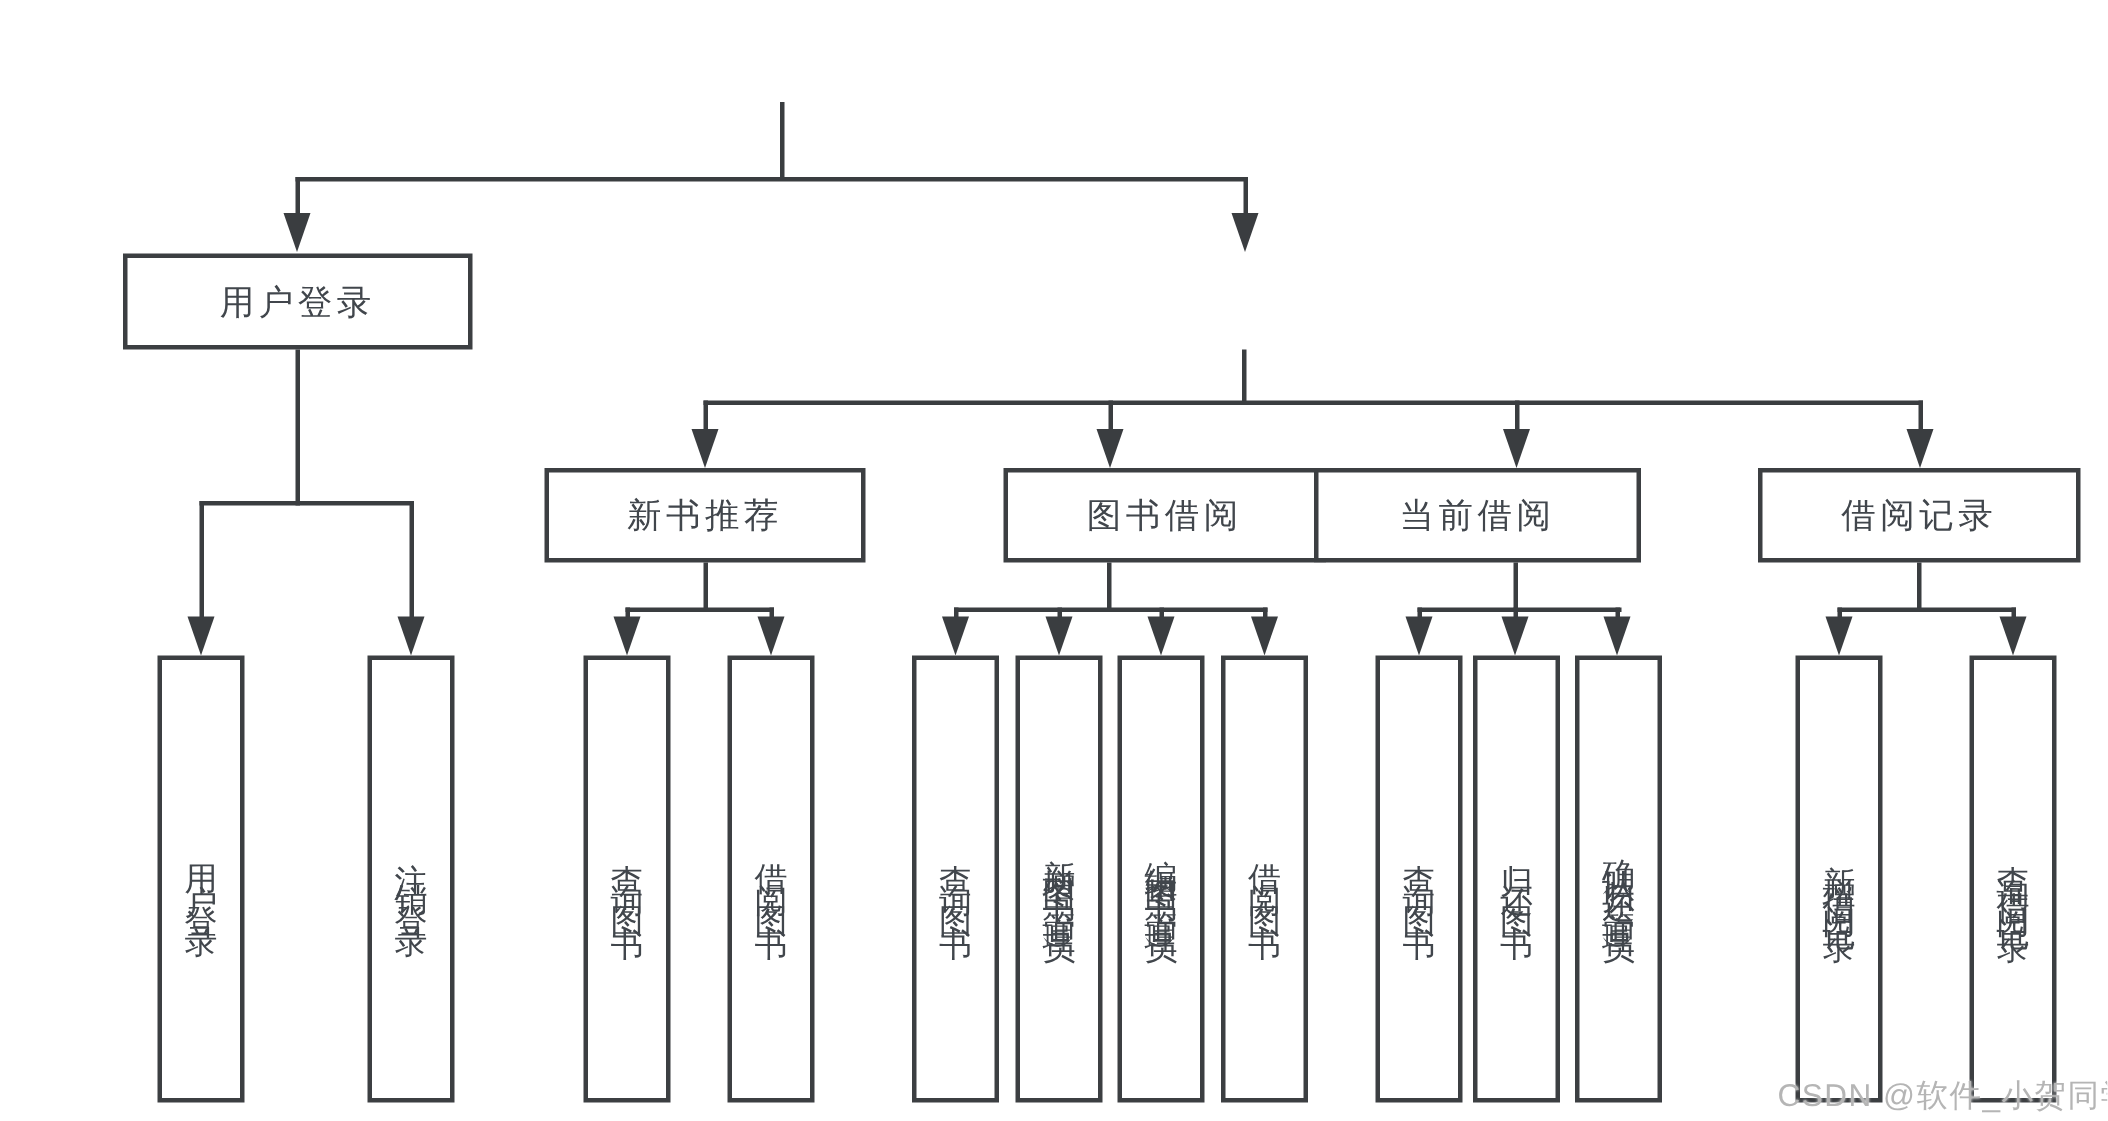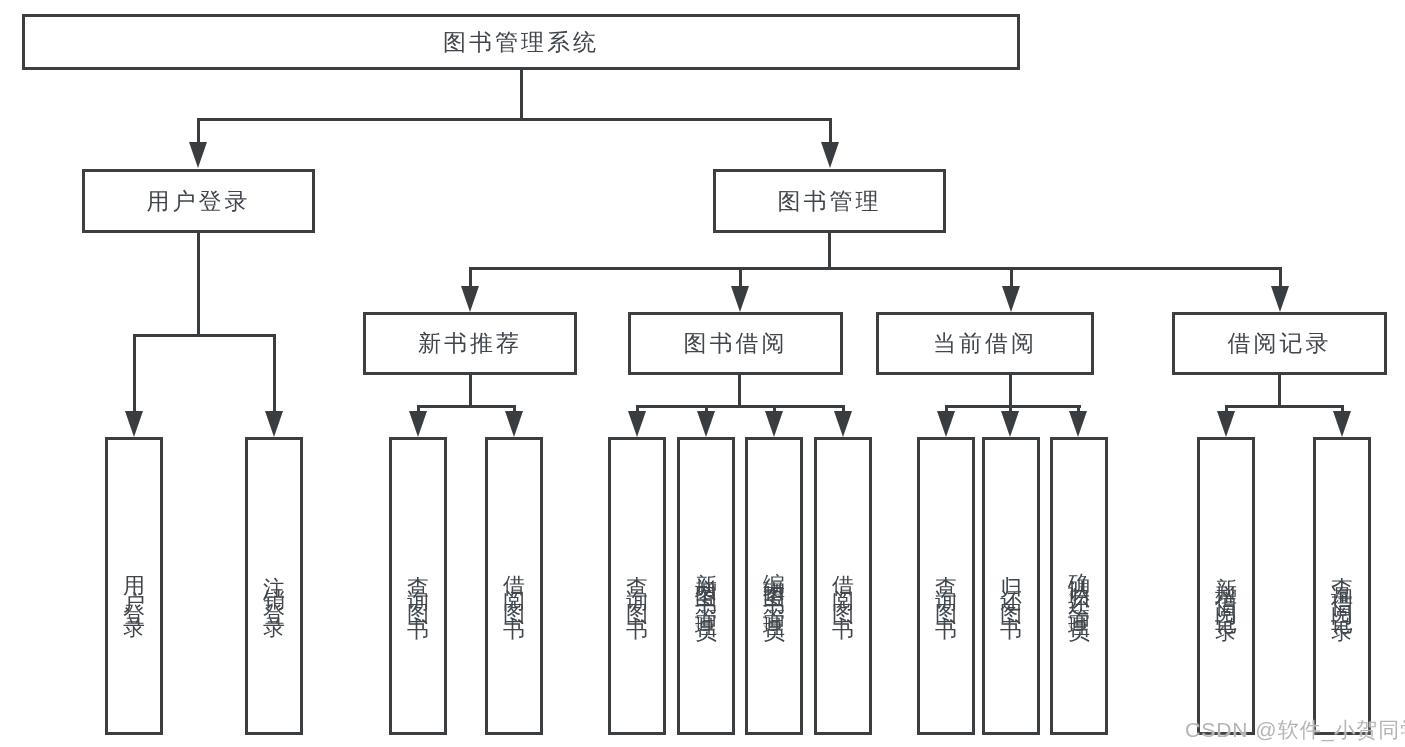--- a/index.html
+++ b/index.html
@@ -62,36 +62,30 @@
     letter-spacing:1px;
     text-shadow:0 0 2px #ffffff;
     white-space:nowrap;
   }
 </style>
 </head>
 <body>
 
 <div id="stage">
 
-  <div class="box" style="left:22px;top:14px;width:998px;height:56px;">
-    <span>图书管理系统</span>
-  </div>
 
   <div class="vl" style="left:520px;top:68px;height:50px;"></div>
   <div class="hl" style="left:197px;top:118px;width:635px;"></div>
   <div class="vl" style="left:197px;top:118px;height:30px;"></div>
   <div class="ah" style="left:189px;top:142px;"></div>
   <div class="vl" style="left:829px;top:118px;height:30px;"></div>
   <div class="ah" style="left:821px;top:142px;"></div>
 
   <div class="box" style="left:82px;top:169px;width:233px;height:64px;">
     <span>用户登录</span>
-  </div>
-  <div class="box" style="left:713px;top:169px;width:233px;height:64px;">
-    <span>图书管理</span>
   </div>
 
   <div class="vl" style="left:197px;top:233px;height:104px;"></div>
   <div class="hl" style="left:133px;top:334px;width:142px;"></div>
   <div class="vl" style="left:133px;top:334px;height:82px;"></div>
   <div class="ah" style="left:125px;top:411px;"></div>
   <div class="vl" style="left:273px;top:334px;height:82px;"></div>
   <div class="ah" style="left:265px;top:411px;"></div>
 
   <div class="vl" style="left:828px;top:233px;height:36px;"></div>
@@ -101,21 +95,21 @@
   <div class="vl" style="left:739px;top:267px;height:24px;"></div>
   <div class="ah" style="left:731px;top:286px;"></div>
   <div class="vl" style="left:1010px;top:267px;height:24px;"></div>
   <div class="ah" style="left:1002px;top:286px;"></div>
   <div class="vl" style="left:1279px;top:267px;height:24px;"></div>
   <div class="ah" style="left:1271px;top:286px;"></div>
 
   <div class="box" style="left:363px;top:312px;width:214px;height:63px;">
     <span>新书推荐</span>
   </div>
-  <div class="box" style="left:628px;top:312px;width:215px;height:63px;">
+  <div class="box" style="left:669px;top:312px;width:215px;height:63px;">
     <span>图书借阅</span>
   </div>
   <div class="box" style="left:876px;top:312px;width:218px;height:63px;">
     <span>当前借阅</span>
   </div>
   <div class="box" style="left:1172px;top:312px;width:215px;height:63px;">
     <span>借阅记录</span>
   </div>
 
   <div class="vl" style="left:469px;top:375px;height:32px;"></div>

